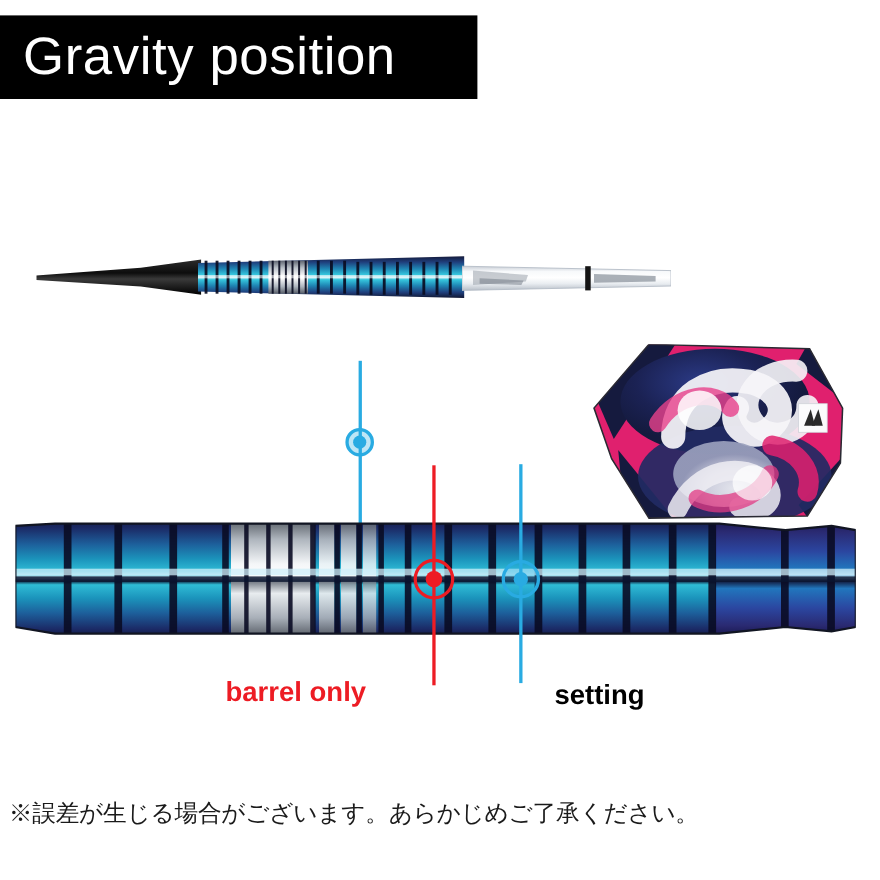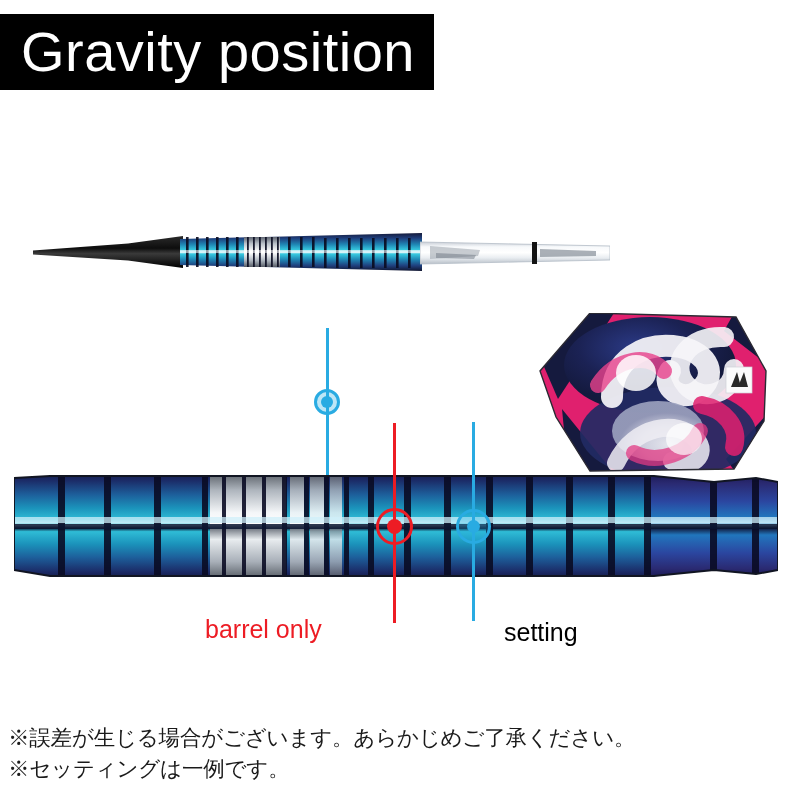--- a/index.html
+++ b/index.html
@@ -22,21 +22,21 @@
     left: 0;
     top: 14px;
     width: 434px;
     height: 76px;
     background: #000000;
     display: flex;
     align-items: center;
   }
   #title-text {
     color: #ffffff;
-    font-size: 56px;
+    font-size: 48px;
     font-weight: 400;
     letter-spacing: 0.5px;
     padding-left: 21px;
     line-height: 1;
     white-space: nowrap;
   }
 
   
   #dart-assembly {
     position: absolute;
@@ -179,37 +179,37 @@
     left: 8px; top: 8px;
     width: 13px; height: 13px;
     border-radius: 50%;
     background: #29abe2;
   }
 
   
   .legend-label {
     position: absolute;
     font-size: 25px;
-    font-weight: 400;
+    font-weight: 700;
     line-height: 1;
     white-space: nowrap;
   }
   #label-barrel-only { left: 205px; top: 617px; color: #ed1c24; }
   #label-setting     { left: 504px; top: 620px; color: #000000; }
 
   
   #notes {
     position: absolute;
     left: 8px;
     top: 724px;
     width: 780px;
     color: #1a1a1a;
   }
   .note-line {
-    font-family: Liberation Mono, monospace;
+    font-family: Liberation Serif, serif;
     font-size: 21.5px;
     line-height: 31px;
     letter-spacing: -0.2px;
     white-space: nowrap;
   }
 </style>
 </head>
 <body>
 
 <div id="title-bar">
@@ -443,14 +443,13 @@
 <div id="red-line"></div>
 <div id="red-marker"></div>
 <div id="blue-line"></div>
 <div id="blue-marker"></div>
 
 <div class="legend-label" id="label-barrel-only">barrel only</div>
 <div class="legend-label" id="label-setting">setting</div>
 
 <div id="notes">
   <div class="note-line">※誤差が生じる場合がございます。あらかじめご了承ください。</div>
-  <div class="note-line">※セッティングは一例です。</div>
 </div>
 
 </body></html>

